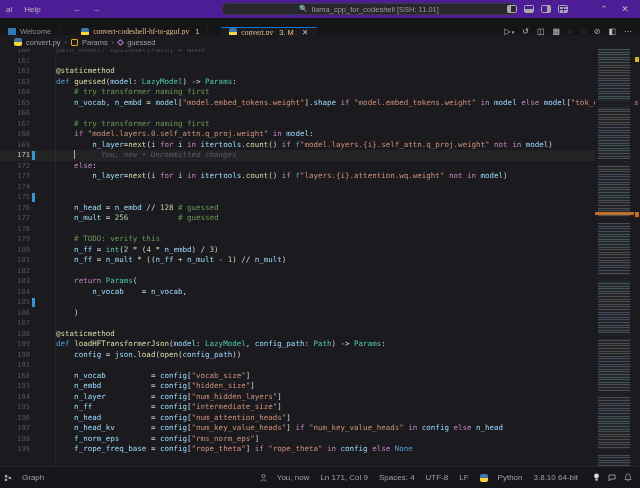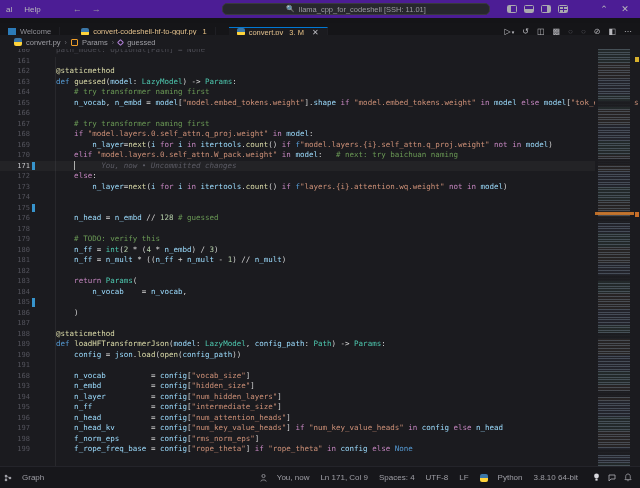--- a/index.html
+++ b/index.html
@@ -5,41 +5,41 @@
   * { margin:0; padding:0; box-sizing:border-box; }
   html,body { width:640px; height:488px; overflow:hidden; background:#101013; }
   body { font-family:"Liberation Sans", sans-serif; color:#cccccc; position:relative; }
   #app { position:absolute; inset:0; background:#141417; }
 
   
   .titlebar { position:absolute; top:0; left:0; right:0; height:18px; background:#4c1d95;
     display:flex; align-items:center; font-size:8px; color:#b8b8bc; }
   .menu-item { padding:0 6px; height:100%; display:flex; align-items:center; }
   .nav-arrows { display:flex; gap:10px; margin-left:26px; color:#9a9aa0; font-size:9px; }
-  .cmd-center { position:absolute; left:222px; top:3px; width:268px; height:12px;
+  .cmd-center { position:absolute; left:222px; top:3px; width:294px; height:12px;
     background:#27272d; border:1px solid #39393f; border-radius:5px;
     display:flex; align-items:center; justify-content:center; gap:4px;
     font-size:7.5px; color:#9b9ba1; }
   .cmd-center .mag { font-size:7px; }
   .tb-right { position:absolute; right:0; top:0; height:18px; display:flex; align-items:center; gap:7px; padding-right:8px; }
   .lay-ic { width:10px; height:8px; border:1px solid #a9a9ae; border-radius:1.5px; position:relative; display:inline-block; }
   .lay-ic.l::before { content:""; position:absolute; left:0; top:0; bottom:0; width:3px; background:#a9a9ae; }
   .lay-ic.b::before { content:""; position:absolute; left:0; right:0; bottom:0; height:3px; background:#a9a9ae; }
   .lay-ic.r::before { content:""; position:absolute; right:0; top:0; bottom:0; width:3px; background:#a9a9ae; }
   .lay-ic.g::before { content:""; position:absolute; left:1px; top:1px; width:3px; height:2px; background:#a9a9ae; box-shadow:4px 0 #a9a9ae, 0 3px #a9a9ae, 4px 3px #a9a9ae; }
   .tb-btn { color:#b8b8bc; font-size:9px; width:14px; text-align:center; }
   .tb-btn.chev { margin-left:22px; }
 
   
   .tabbar { position:absolute; top:23px; left:0; right:0; height:17px; background:#151518;
     display:flex; align-items:center; font-size:7.5px;gap:13px; }
   .tab { display:flex; align-items:center; gap:4px; padding:0 8px; border-right:1px solid #1f1f24;
     background:#151518; color:#8f8f96; white-space:nowrap; }
   .tab.active { background:#1b1b1f; border-top:1px solid #0078d4; color:#cccccc; }
-  .tab .mod { color:#e2c08d; }
+  .tab .mod { color:#e2c08d;font-family:Liberation Serif, serif; }
   .tab .badge { color:#e8c285; margin-left:2px; }
   .tab .close { color:#bdbdc2; margin-left:4px; font-size:8px; }
   .editor-actions { margin-left:auto; display:flex; align-items:center; gap:8px; padding-right:8px; color:#b9b9be; font-size:8px; }
   .editor-actions .dim { color:#55555d; }
   .play { display:inline-flex; align-items:center; color:#c3c3c8; }
   .play .tri { font-size:8px; }
   .play .dd { font-size:5px; margin-left:1px; }
 
   
   .breadcrumbs { position:absolute; top:35px; left:0; right:0; height:14px; background:#1b1b1f;
@@ -199,24 +199,20 @@
           <span class="lc"><span class="tk-m">        # try transformer naming first</span></span>
         </div>
         <div class="line">
           <span class="ln">168</span>
           <span class="lc"><span class="tk-c">        if </span><span class="tk-s">"model.layers.0.self_attn.q_proj.weight"</span><span class="tk-c"> in </span><span class="tk-v">model</span><span class="tk-o">:</span></span>
         </div>
         <div class="line">
           <span class="ln">169</span>
           <span class="lc"><span class="tk-v">            n_layer</span><span class="tk-o">=</span><span class="tk-f">next</span><span class="tk-o">(</span><span class="tk-v">i</span><span class="tk-c"> for </span><span class="tk-v">i</span><span class="tk-c"> in </span><span class="tk-v">itertools</span><span class="tk-o">.</span><span class="tk-f">count</span><span class="tk-o">() </span><span class="tk-c">if </span><span class="tk-k">f</span><span class="tk-s">"model.layers.{i}.self_attn.q_proj.weight"</span><span class="tk-c"> not in </span><span class="tk-v">model</span><span class="tk-o">)</span></span>
         </div>
-        <div class="line">
-          <span class="ln">170</span>
-          <span class="lc"><span class="tk-c">        elif </span><span class="tk-s">"model.layers.0.self_attn.W_pack.weight"</span><span class="tk-c"> in </span><span class="tk-v">model</span><span class="tk-o">:   </span><span class="tk-m"># next: try baichuan naming</span></span>
-        </div>
         <div class="line cur">
           <span class="ln">171</span>
           <span class="chgbar"></span>
           <span class="lc">        <span class="cursor"></span><span class="blame">You, now • Uncommitted changes</span></span>
         </div>
         <div class="line">
           <span class="ln">172</span>
           <span class="lc"><span class="tk-c">        else</span><span class="tk-o">:</span></span>
         </div>
         <div class="line">
@@ -228,20 +224,24 @@
           <span class="lc"></span>
         </div>
         <div class="line">
           <span class="ln">175</span>
           <span class="chgbar"></span>
           <span class="lc"></span>
         </div>
         <div class="line">
           <span class="ln">176</span>
           <span class="lc"><span class="tk-v">        n_head</span><span class="tk-o"> = </span><span class="tk-v">n_embd</span><span class="tk-o"> // </span><span class="tk-n">128</span><span class="tk-m"> # guessed</span></span>
+        </div>
+        <div class="line">
+          <span class="ln">177</span>
+          <span class="lc"><span class="tk-v">        n_mult</span><span class="tk-o"> = </span><span class="tk-n">256</span><span class="tk-m">           # guessed</span></span>
         </div>
         <div class="line">
           <span class="ln">178</span>
           <span class="lc"></span>
         </div>
         <div class="line">
           <span class="ln">179</span>
           <span class="lc"><span class="tk-m">        # TODO: verify this</span></span>
         </div>
         <div class="line">

